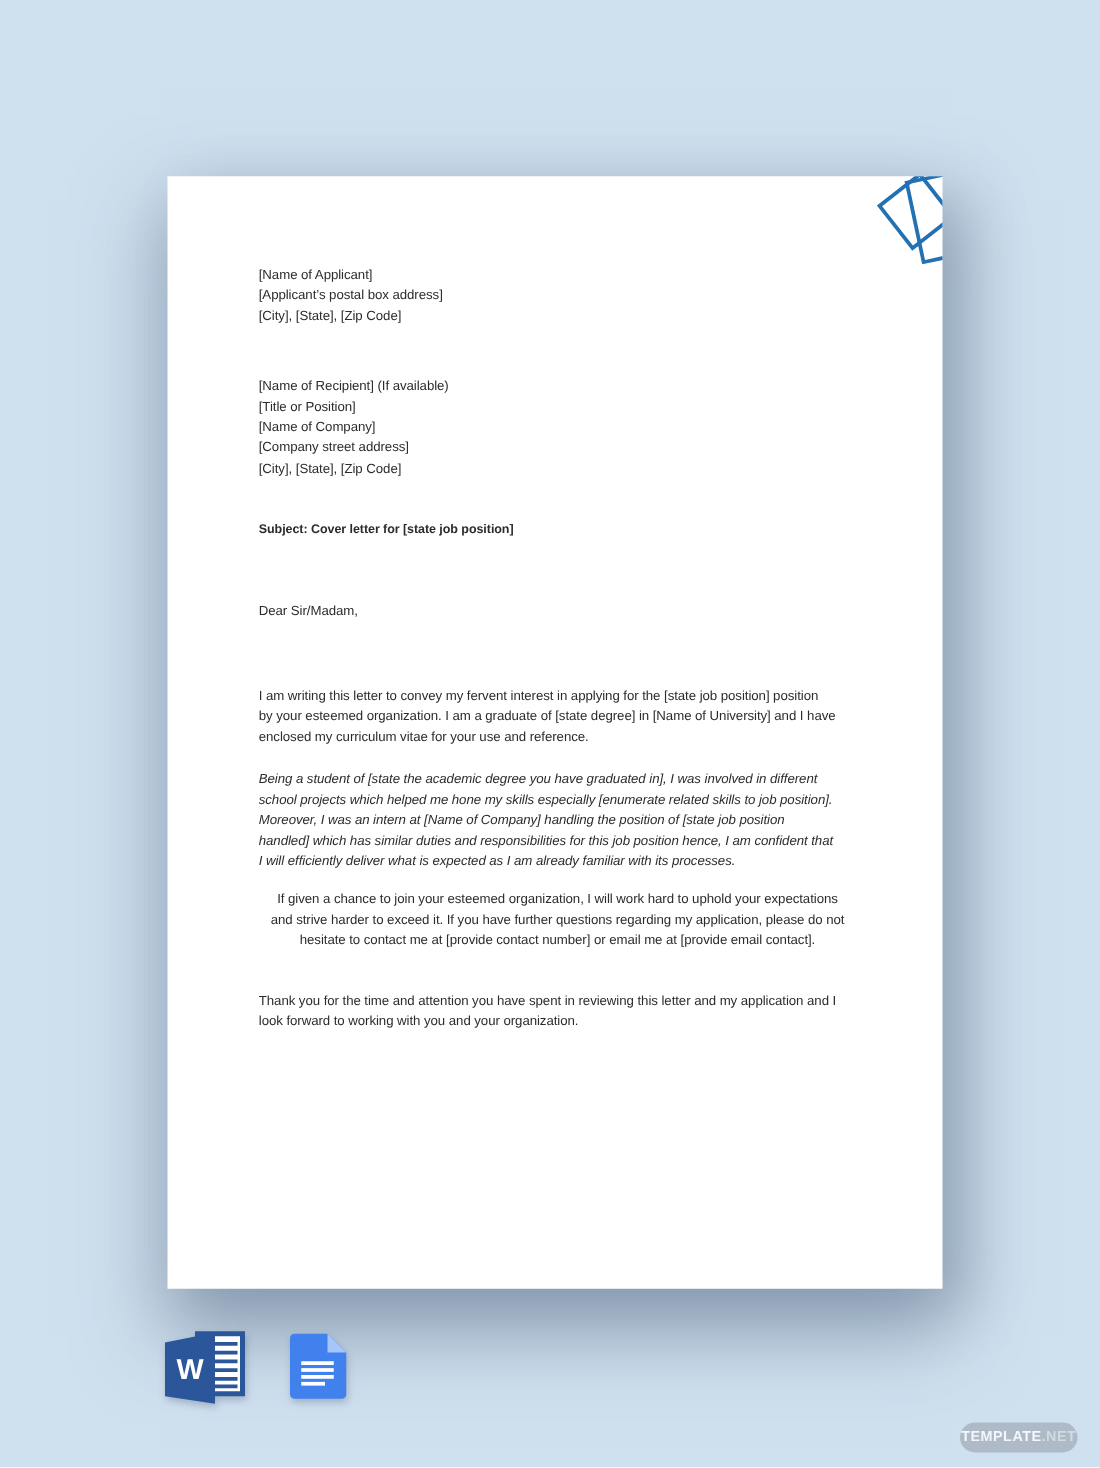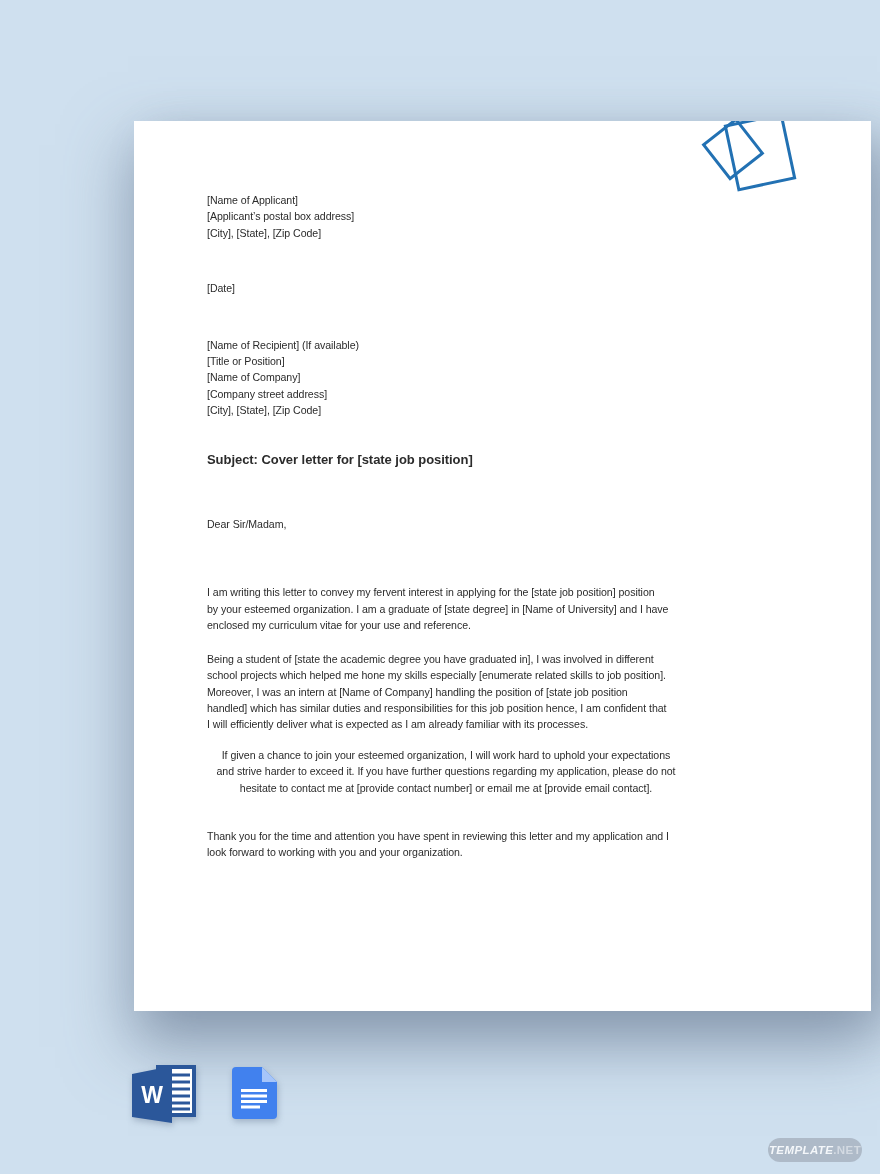--- a/index.html
+++ b/index.html
@@ -10,22 +10,22 @@
   }
   .stage {
     position:relative;
     width:880px; height:1174px;
     background:#cfe0ef;
     overflow:hidden;
   }
   
   .page {
     position:absolute;
-    left:134px; top:121px;
-    width:737px; height:890px;
+    left:134px; top:141px;
+    width:620px; height:890px;
     background:#ffffff;
     overflow:hidden;
     box-shadow: 0 30px 60px 6px rgba(93,112,138,.50),
                 22px 16px 42px rgba(93,112,138,.28);
   }
   .sq {
     position:absolute;
     border:3px solid #2271b3;
     background:transparent;
   }
@@ -38,25 +38,25 @@
     left:73px; top:0; width:478px;
     font-size:10.6px;
     line-height:16.4px;
     letter-spacing:-0.05px;
     color:#2b2b2b;
   }
   .line { white-space:nowrap; }
   .sender      { margin-top:71px; }
   .date-line   { margin-top:39px; }
   .recipient   { margin-top:40px; }
-  .subject     { margin-top:33px; font-weight:bold; font-size:13px; white-space:nowrap; }
+  .subject     { margin-top:33px; font-weight:bold; font-size:10px; white-space:nowrap; }
   .salutation  { margin-top:48px; }
   .para        { margin:0; }
   .p1 { margin-top:52px; }
-  .p2 { margin-top:17px; }
+  .p2 { margin-top:17px;font-style:italic; }
   .p3 { margin-top:14px;text-align:center; }
   .p4 { margin-top:32px; }
   .copyright {
     margin-top:127px;
     text-align:right;
     font-size:11px;
     letter-spacing:0;
     color:#3a3a3a;
     white-space:nowrap;
   }
@@ -81,42 +81,41 @@
     position:absolute;
     left:768px; top:1138px;
     width:94px; height:24px;
     border-radius:12px;
     background:#aebac8;
     display:flex; align-items:center; justify-content:center;
     font-weight:bold;
     font-size:11.5px;
     letter-spacing:0.4px;
   }
-  .badge .primary   { color:#f4f7fa;font-style:italic; }
+  .badge .primary   { color:#f4f7fa; }
   .badge .secondary { color:#d3dae2;text-align:center; }
 </style>
 </head>
 <body>
 
 <div class="stage">
 
   <div class="page">
 
     <div class="sq sq1"></div>
     <div class="sq sq2"></div>
 
     <div class="letter">
 
       <div class="sender">
         <div class="line">[Name of Applicant]</div>
         <div class="line">[Applicant’s postal box address]</div>
         <div class="line">[City], [State], [Zip Code]</div>
       </div>
 
-      <div class="date-line line">[Date]</div>
 
       <div class="recipient">
         <div class="line">[Name of Recipient] (If available)</div>
         <div class="line">[Title or Position]</div>
         <div class="line">[Name of Company]</div>
         <div class="line">[Company street address]</div>
         <div class="line">[City], [State], [Zip Code]</div>
       </div>
 
       <div class="subject">Subject: Cover letter for [state job position]</div>

